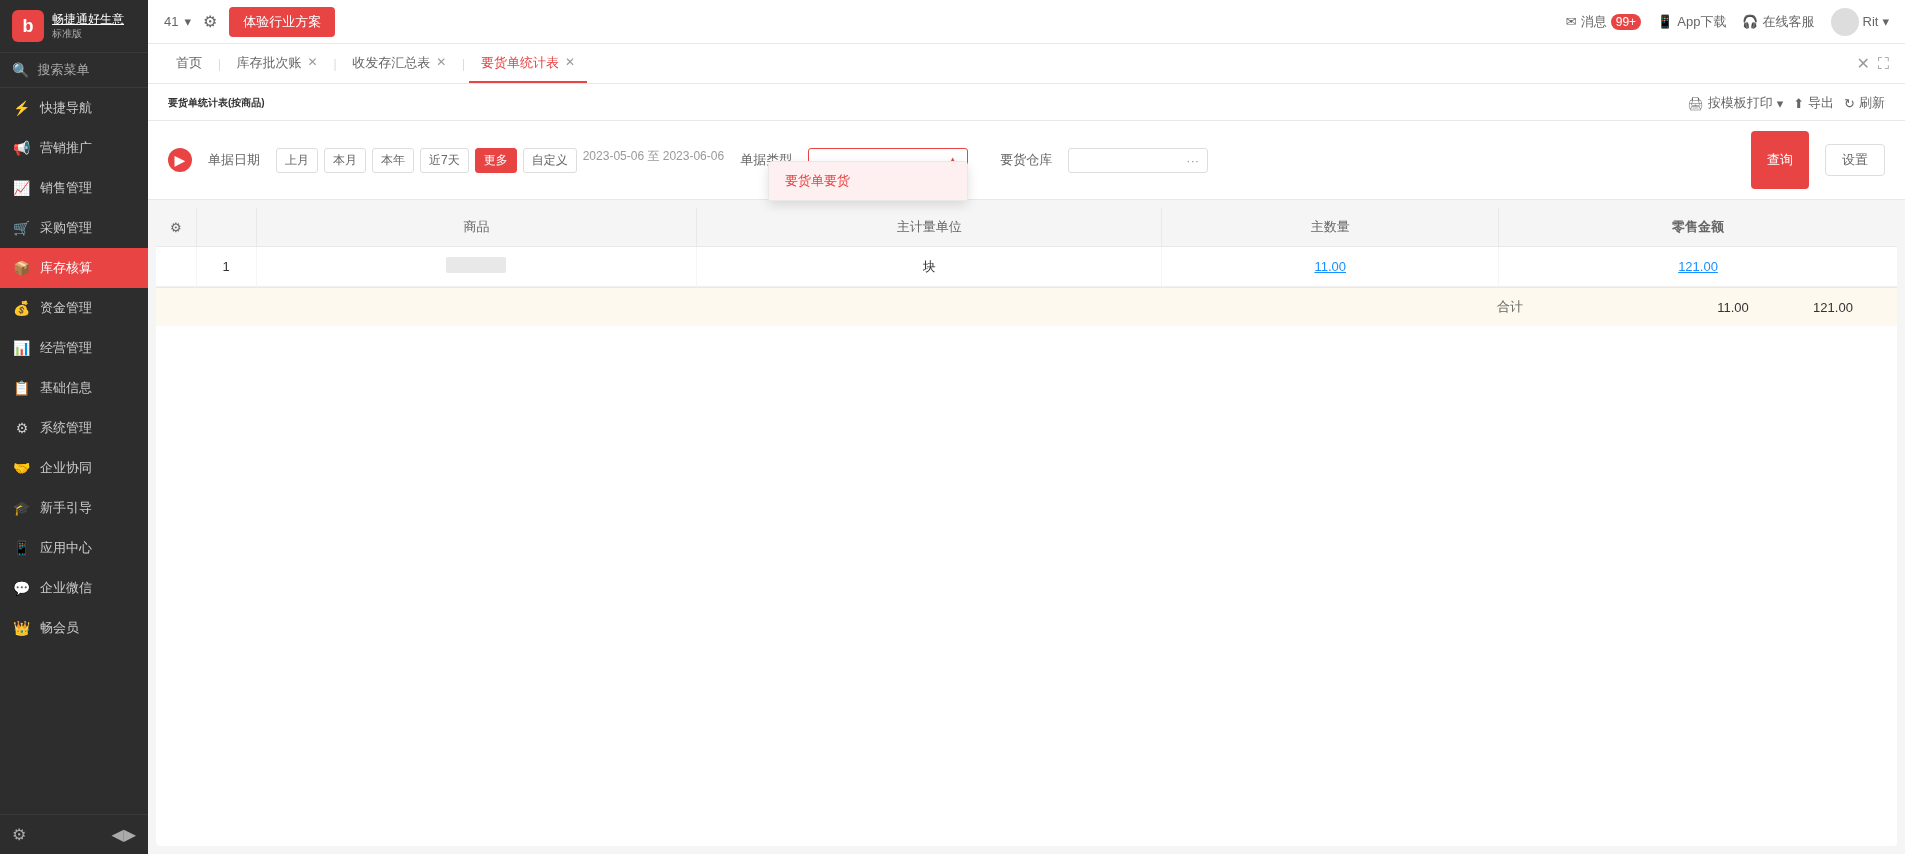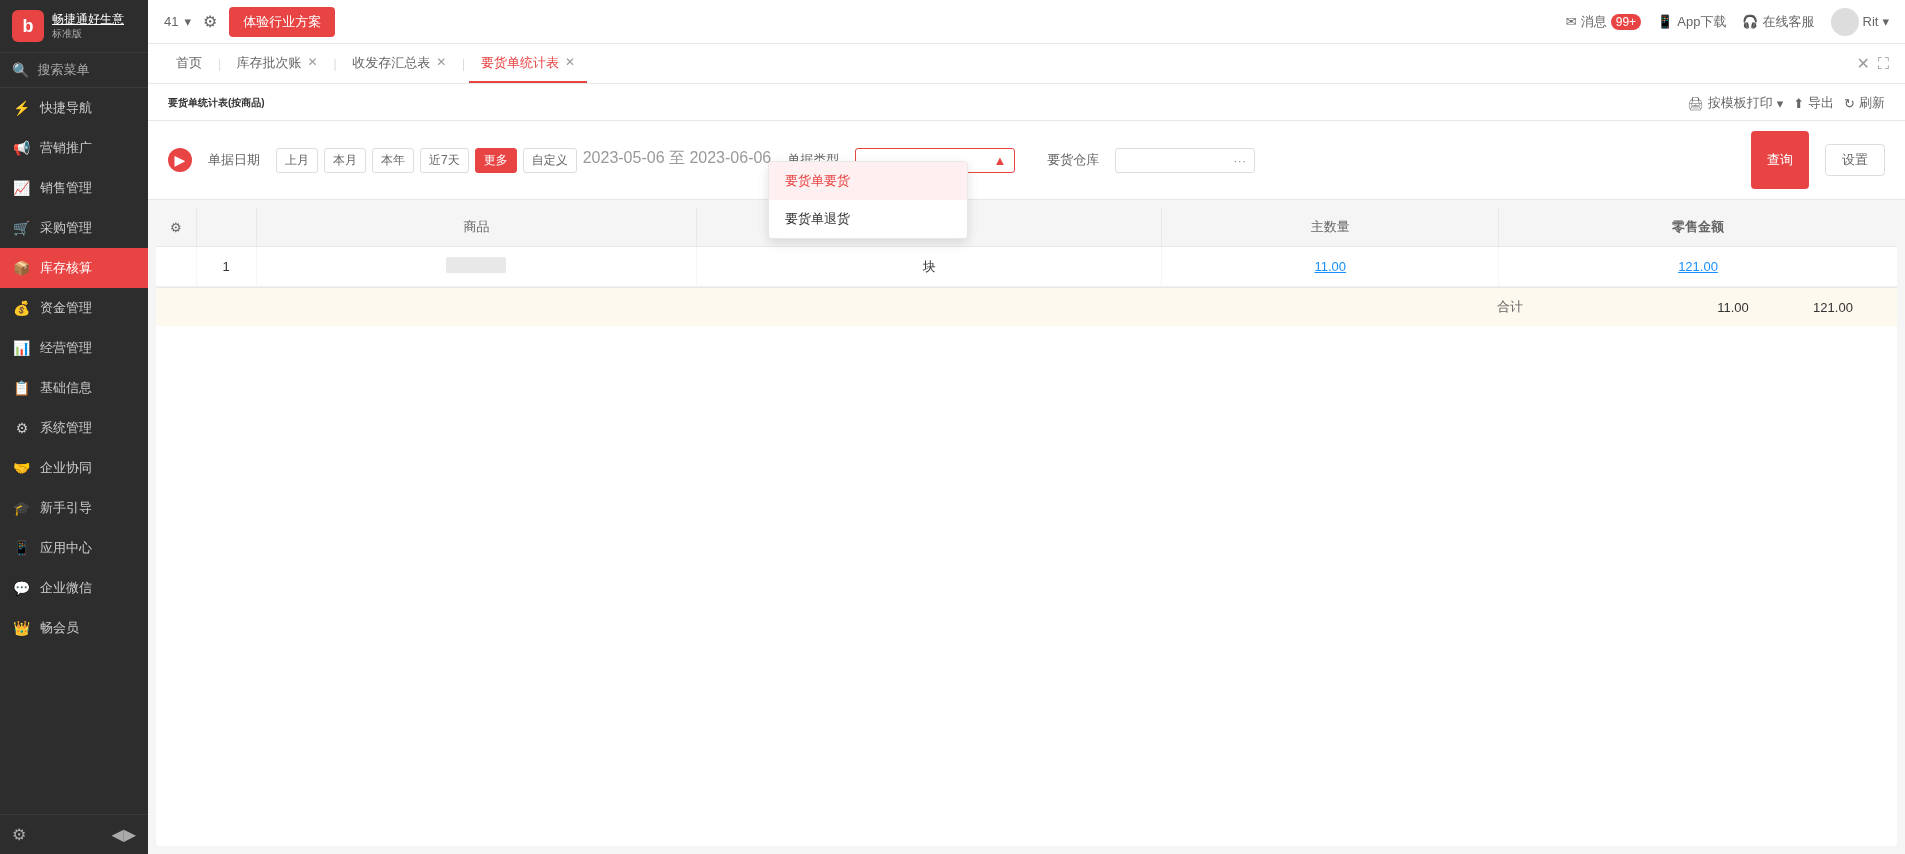--- a/index.html
+++ b/index.html
@@ -202,21 +202,21 @@
     .filter-date-group { display: flex; align-items: flex-start; gap: 6px; }
     .date-btn {
       padding: 3px 8px;
       border: 1px solid #ddd;
       border-radius: 3px;
       background: #fff;
       font-size: 12px;
       color: #666;
       cursor: pointer;
     }
-    .date-range-text { font-size: 16px; color: #999; }
+    .date-range-text { font-size: 12px; color: #999; }
     .filter-type-label { color: #666; font-size: 13px; white-space: nowrap; }
     .filter-type-select {
       border: 1px solid #e84444;
       border-radius: 3px;
       padding: 4px 8px;
       font-size: 13px;
       color: #333;
       background: #fff;
       cursor: pointer;
       display: flex;
@@ -509,23 +509,20 @@
       <div style="display:flex;align-items:center;gap:4px;border:1px solid #ddd;border-radius:3px;padding:4px 8px;min-width:140px;">
         <span style="flex:1;">&nbsp;</span>
         <span style="color:#999;">···</span>
       </div>
       <button class="filter-query-btn">查询</button>
       <button class="filter-setting-btn">设置</button>
 
       <div class="dropdown-menu">
         <div class="dropdown-item selected">
           <span>要货单要货</span>
-        </div>
-        <div class="dropdown-item">
-          <span>要货单退货</span>
         </div>
       </div>
     </div>
 
     <div class="table-area">
       <table>
         <thead>
           <tr>
             <th style="width:40px;">
               <span>⚙</span>

